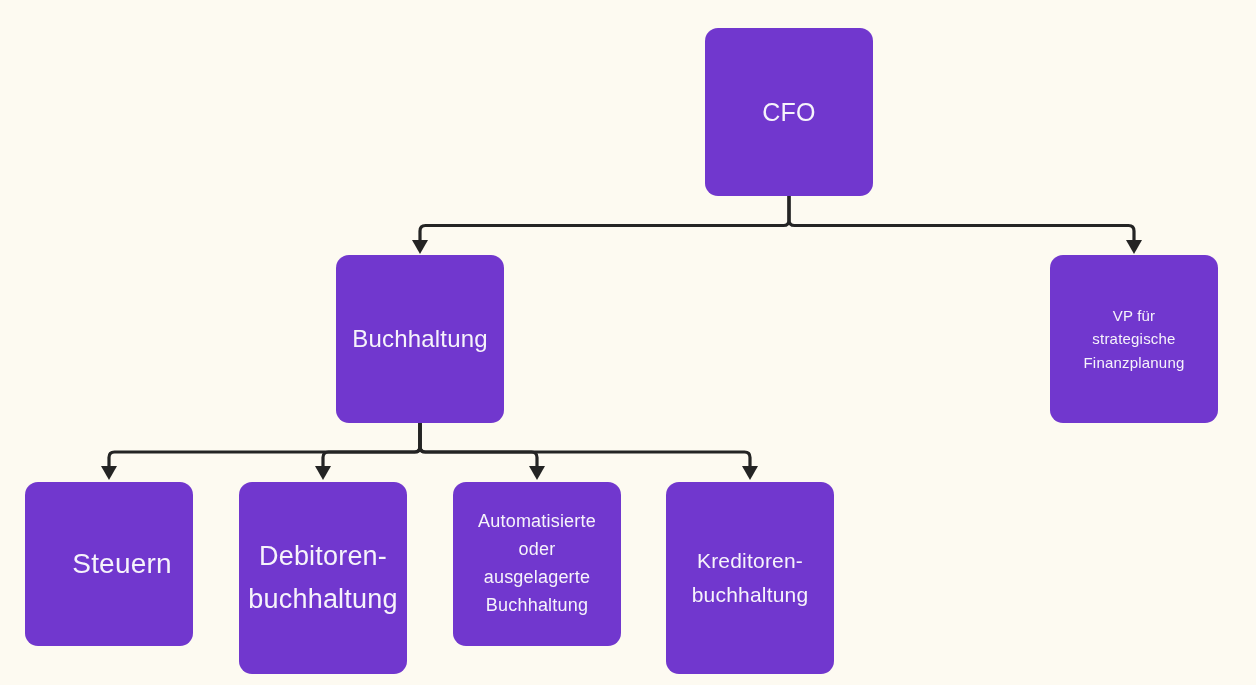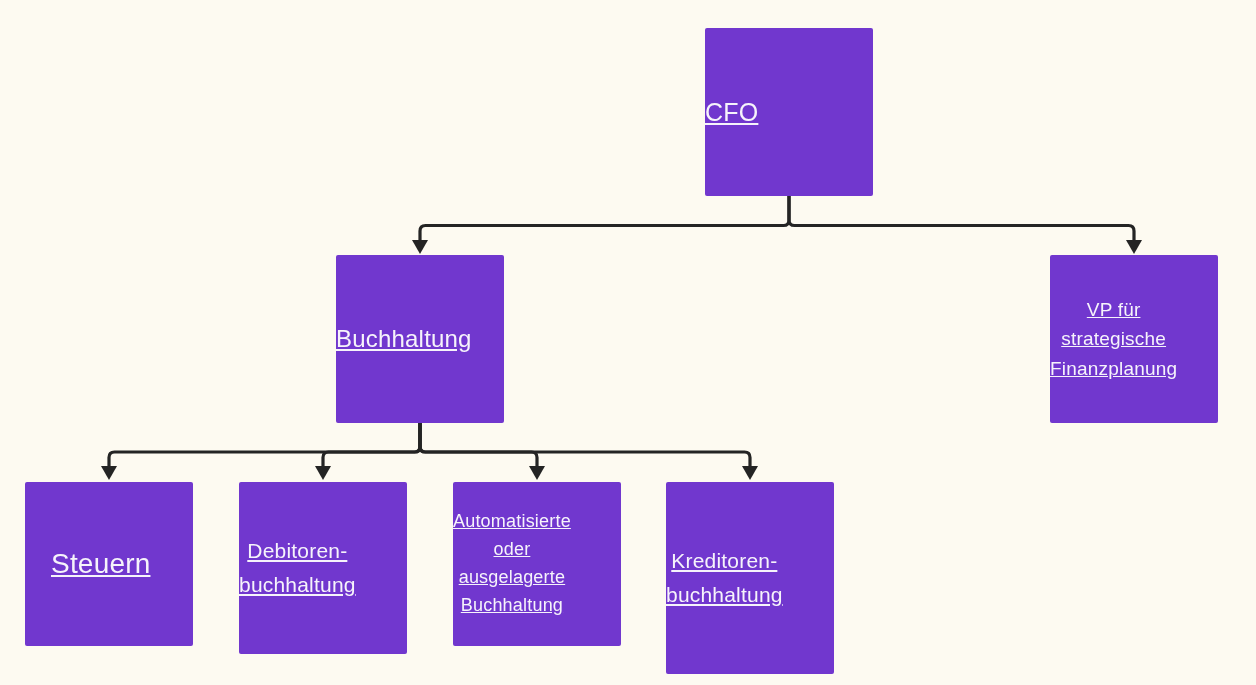--- a/index.html
+++ b/index.html
@@ -33,38 +33,37 @@
     stroke-linecap:round;
   }
   .arrow{
     fill:var(--connector);
     stroke:none;
   }
   .node{
     position:absolute;
     width:168px;
     background:var(--node-fill);
-    border-radius:2px;
+    border-radius:13px;
     color:var(--node-text);
     display:flex;
     align-items:center;
-    justify-content:flex-start;
+    justify-content:center;
     text-align:center;
     cursor:default;
-    text-decoration:underline;
   }
   .node .label{
     white-space:pre-line;
     letter-spacing:0.2px;
   }
   #node-cfo        {left:705px;  top:28px;  height:168px; font-size:25px;}
   #node-controller {left:336px;  top:255px; height:168px; font-size:24px;}
-  #node-vp         {left:1050px; top:255px; height:168px; font-size:19px; line-height:1.55;}
+  #node-vp         {left:1050px; top:255px; height:168px; font-size:15px; line-height:1.55;}
   #node-steuern    {left:25px;   top:482px; height:164px; font-size:28px;padding-left:26px;}
-  #node-debitoren  {left:239px;  top:482px; height:172px; font-size:21px; line-height:1.6;}
+  #node-debitoren  {left:239px;  top:482px; height:192px; font-size:27px; line-height:1.6;}
   #node-auto       {left:453px;  top:482px; height:164px; font-size:18px; line-height:1.55;}
   #node-kreditoren {left:666px;  top:482px; height:192px; font-size:21px; line-height:1.6;}
 </style>
 </head>
 <body>
 
 <div class="canvas">
 
   <svg class="edge-layer" viewBox="0 0 1256 685" xmlns="http://www.w3.org/2000/svg">
 

